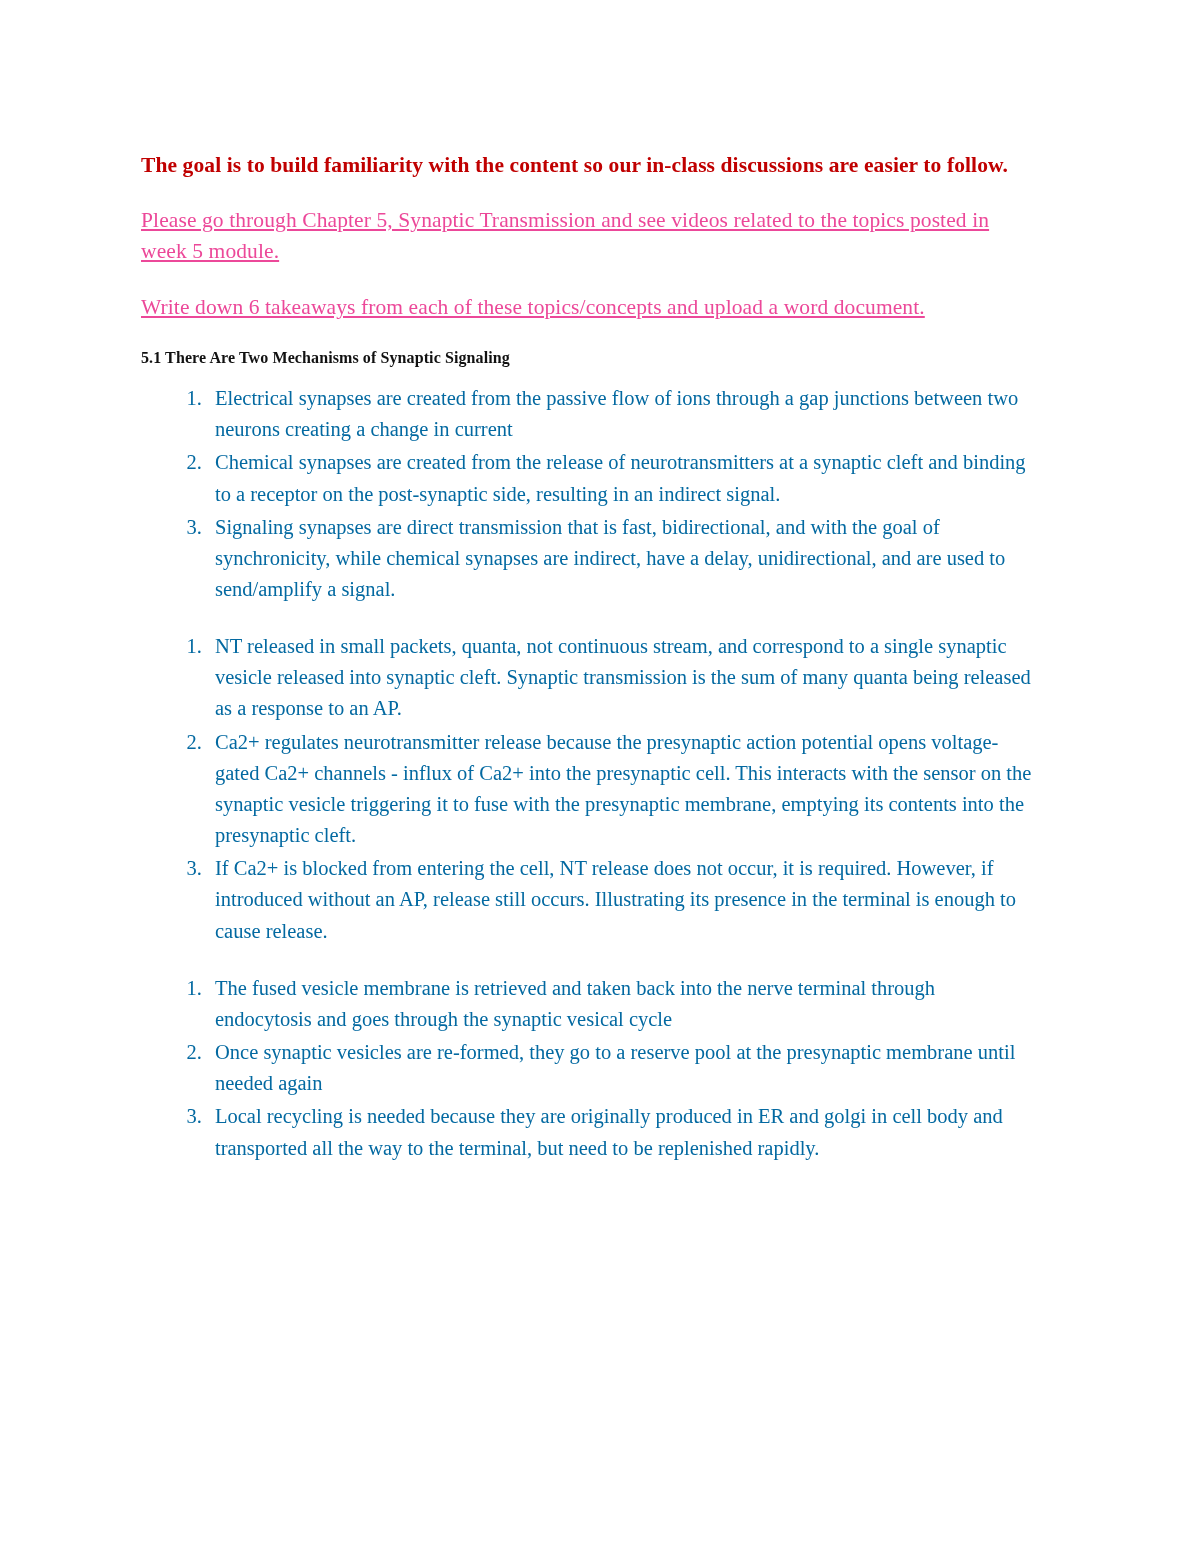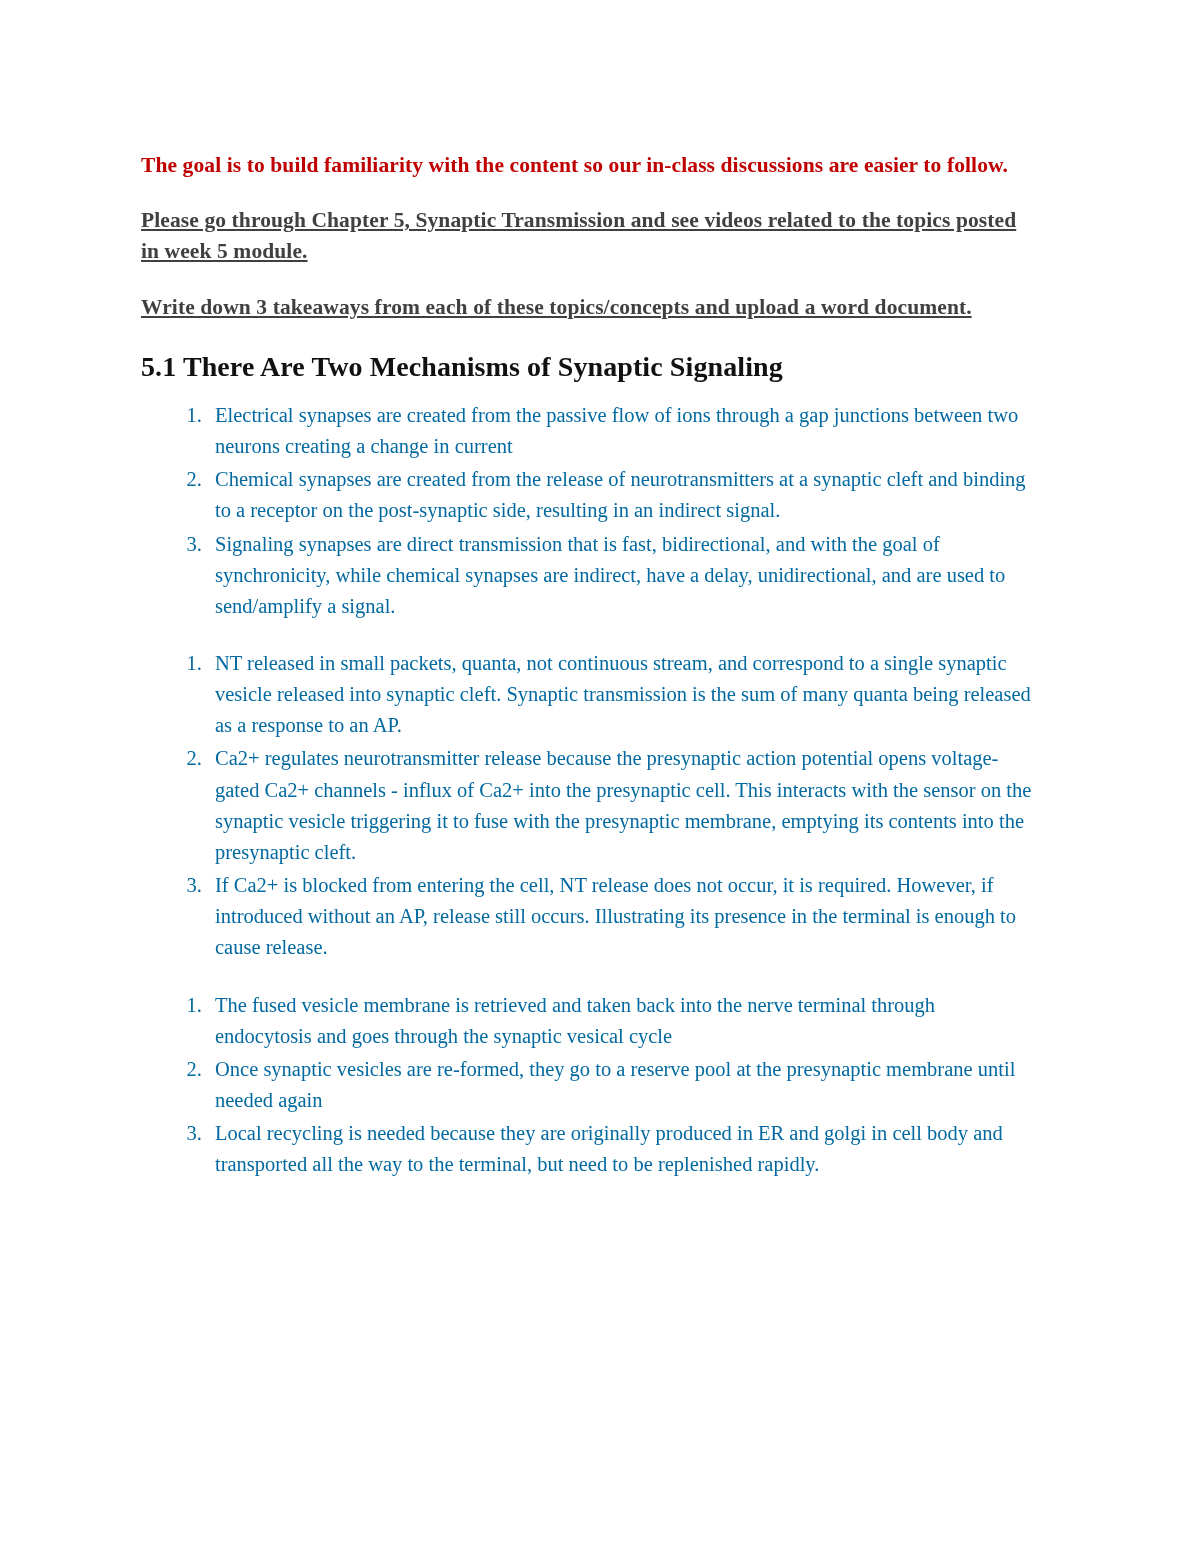--- a/index.html
+++ b/index.html
@@ -22,31 +22,31 @@
   }
   .intro-red {
     color: #c00000;
     font-weight: bold;
     font-size: 21.5px;
     line-height: 1.45;
     margin: 0 0 24px 0;
     letter-spacing: 0.1px;
   }
   .underline-bold {
-    font-weight: bold;
+    font-weight: normal;
     font-size: 21.5px;
     line-height: 1.45;
     margin: 16px 0 24px 0;
     text-decoration: underline;
-    color: #404040;
+    color: #ec4899;
     letter-spacing: 0.1px;
   }
   .section-heading {
     font-weight: bold;
-    font-size: 28px;
+    font-size: 16px;
     line-height: 1.4;
     margin: 0 0 14px 0;
     color: #111111;
     letter-spacing: 0.1px;
   }
   ol.points {
     margin: 0 0 26px 0;
     padding-left: 66px;
     list-style-type: decimal;
   }
@@ -63,21 +63,21 @@
 </style>
 </head>
 <body>
 
 <div class="page">
 
   <p class="intro-red">The goal is to build familiarity with the content so our in-class discussions are easier to follow.</p>
 
   <p class="underline-bold">Please go through Chapter 5, Synaptic Transmission and see videos related to the topics posted in week 5 module.</p>
 
-  <p class="underline-bold">Write down 3 takeaways from each of these topics/concepts and upload a word document.</p>
+  <p class="underline-bold">Write down 6 takeaways from each of these topics/concepts and upload a word document.</p>
 
   <div class="block">
     <h2 class="section-heading">5.1 There Are Two Mechanisms of Synaptic Signaling</h2>
     <ol class="points">
       <li>Electrical synapses are created from the passive flow of ions through a gap junctions between two neurons creating a change in current</li>
       <li>Chemical synapses are created from the release of neurotransmitters at a synaptic cleft and binding to a receptor on the post-synaptic side, resulting in an indirect signal.</li>
       <li>Signaling synapses are direct transmission that is fast, bidirectional, and with the goal of synchronicity, while chemical synapses are indirect, have a delay, unidirectional, and are used to send/amplify a signal.</li>
     </ol>
   </div>
 

